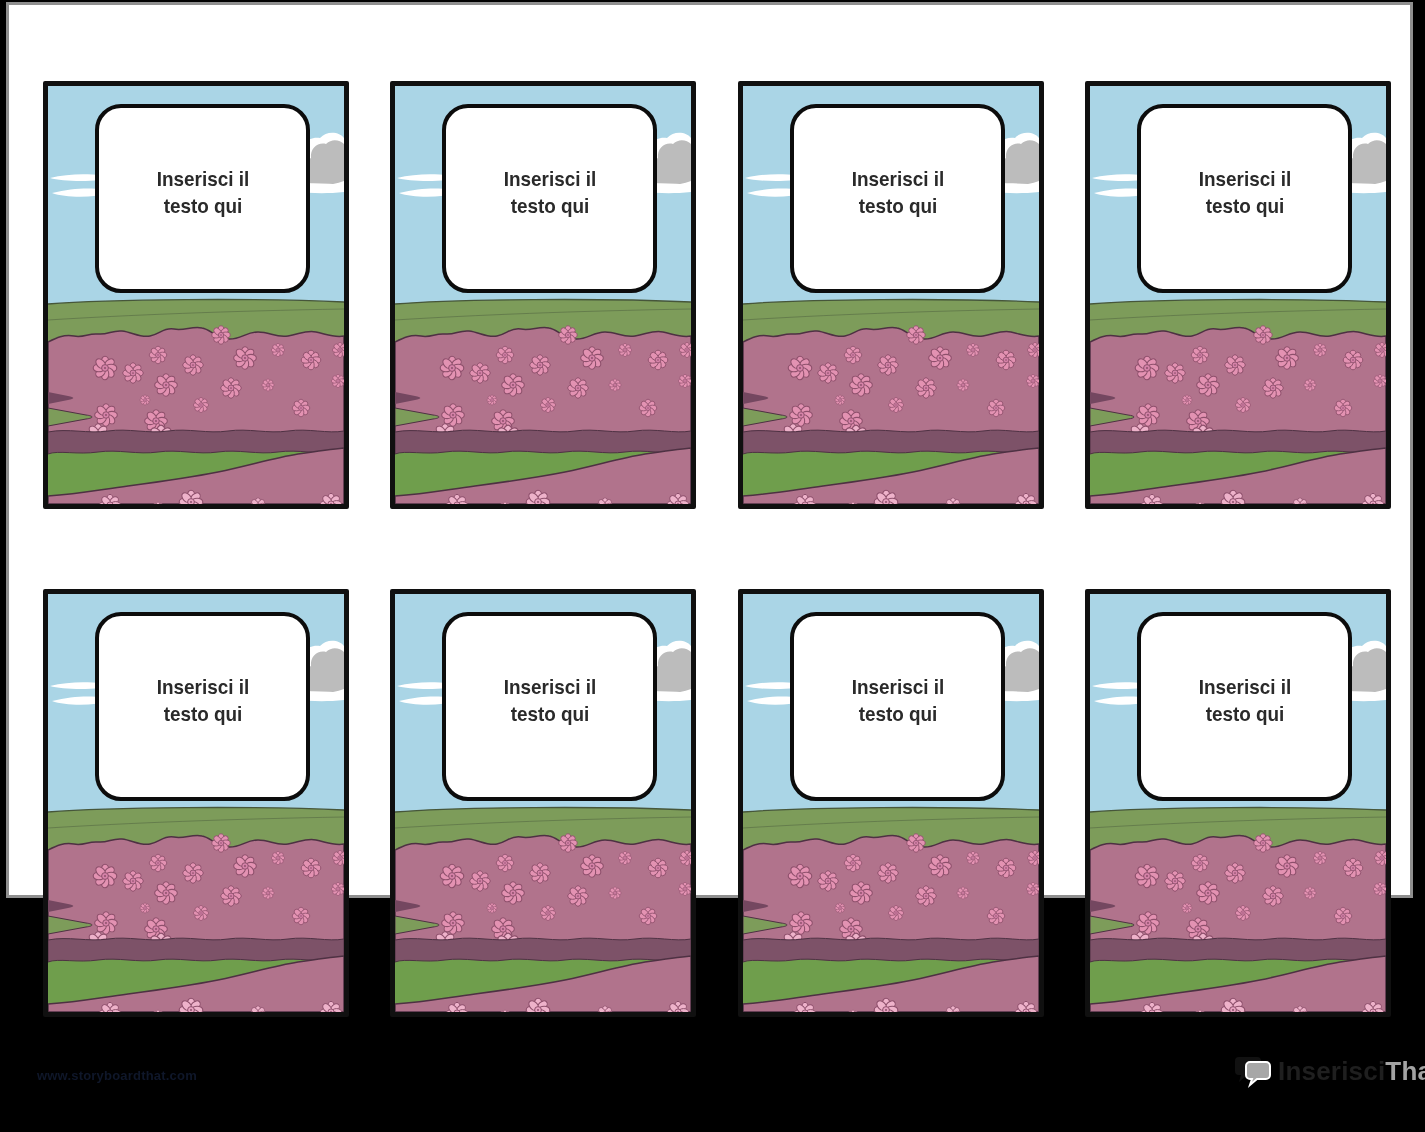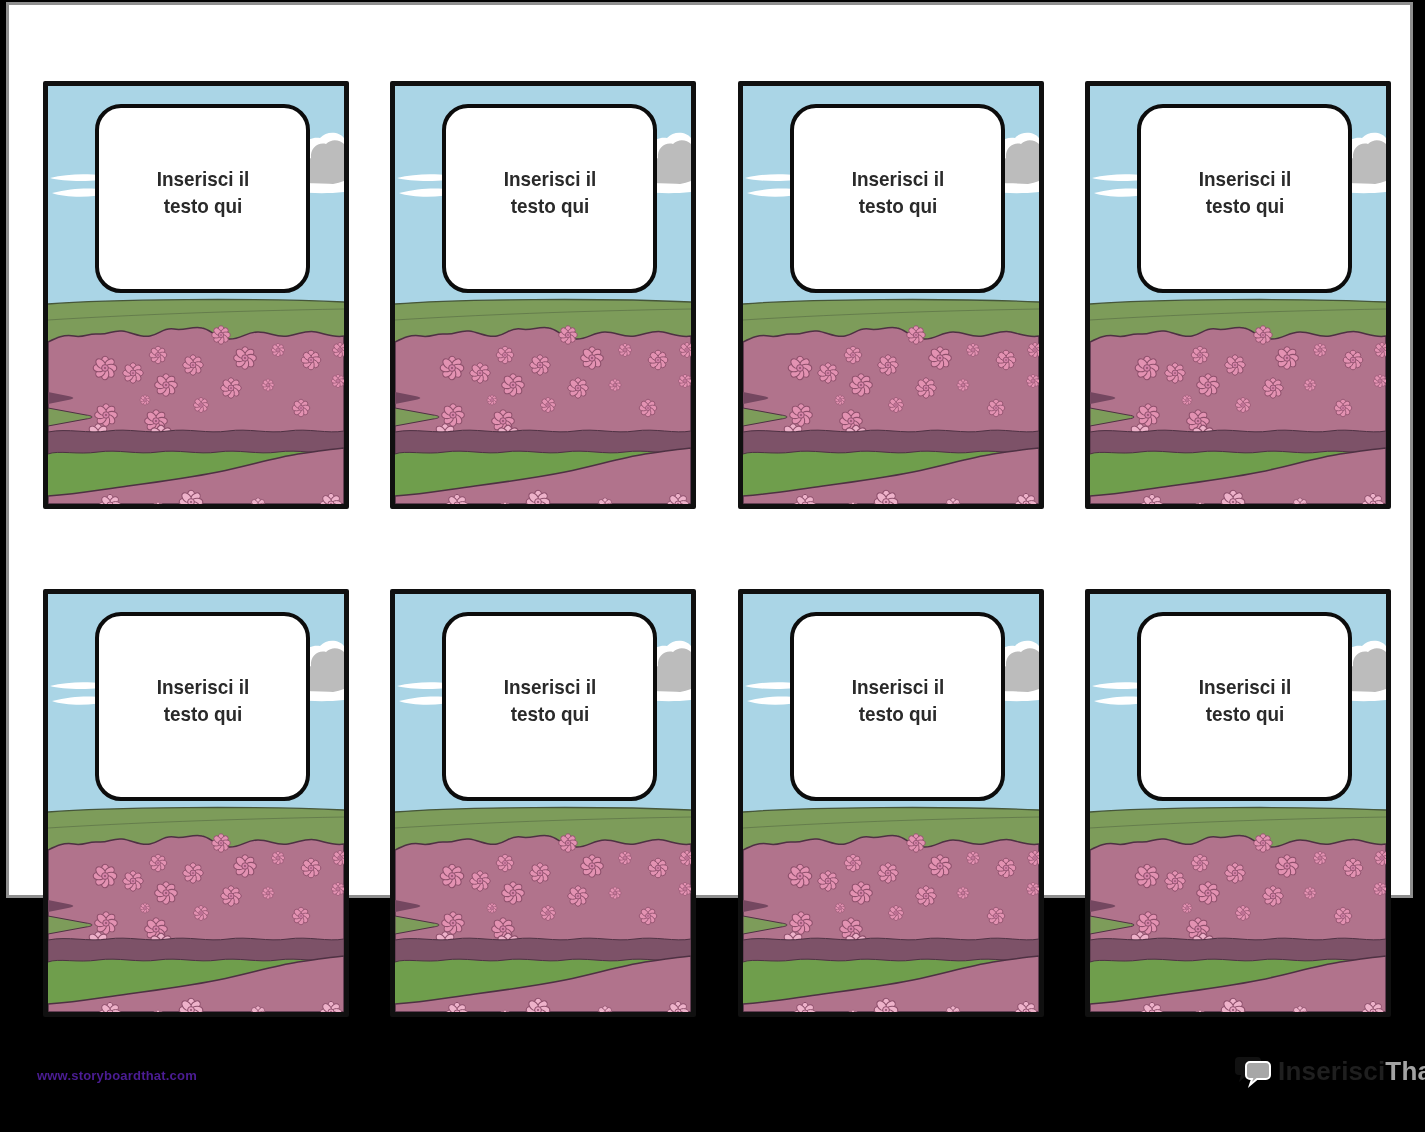--- a/index.html
+++ b/index.html
@@ -21,21 +21,21 @@
   .textbox{
     position:absolute;left:47px;top:18px;width:215px;height:189px;box-sizing:border-box;
     background:#fff;border:4px solid #0c0c0c;border-radius:26px;
     display:flex;align-items:center;justify-content:center;padding-bottom:14px;
   }
   .textbox-text{
     font-size:21px;line-height:27px;font-weight:bold;color:#2a2a2a;
     text-align:center;transform:scaleX(.9);white-space:pre-line;width:150px;
   }
   .footer-url{
-    position:absolute;left:28px;top:1063px;font-size:13px;font-weight:bold;color:#4c1d95;
+    position:absolute;left:28px;top:1063px;font-size:13px;font-weight:bold;color:#0f172a;
     letter-spacing:.2px;
   }
   .brand{
     position:absolute;left:1226px;top:1046px;height:40px;
     display:flex;align-items:center;gap:7px;
   }
   .brand-icon{width:36px;height:36px;display:block;}
   .brand-word{font-size:26px;font-weight:600;letter-spacing:.2px;}
   .brand-primary{color:var(--ink);}
   .brand-secondary{color:var(--brandgray);}

